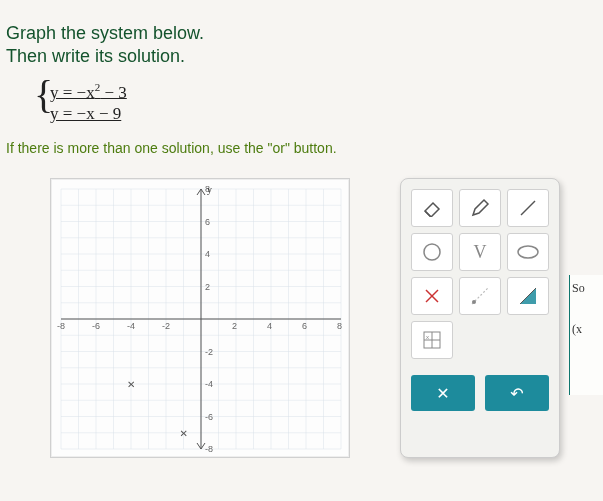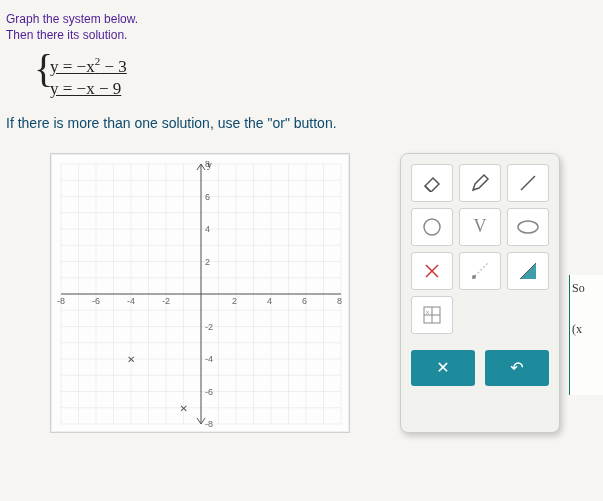--- a/index.html
+++ b/index.html
@@ -5,23 +5,23 @@
   * { box-sizing: border-box; margin: 0; padding: 0; }
   body {
     font-family: Arial, sans-serif;
     background: #f7f5f2;
     width: 603px;
     height: 501px;
     position: relative;
     overflow: hidden;
   }
   .instructions {
-    padding: 12px 0 0 6px;
-    color: #4c1d95;
-    font-size: 12px;
+    padding: 22px 0 0 6px;
+    color: #14532d;
+    font-size: 18px;
     line-height: 1.3;
   }
   .equations {
     padding: 10px 0 10px 50px;
     font-family: 'Times New Roman', serif;
     font-size: 17px;
     color: #222;
     position: relative;
   }
   .brace {
@@ -30,21 +30,21 @@
     top: 6px;
     font-size: 40px;
     font-family: 'Times New Roman', serif;
     color: #222;
     line-height: 1;
   }
   .eq { margin: 2px 0; text-decoration: underline; }
   .sup { font-size: 11px; vertical-align: super; }
   .hint {
     padding: 4px 0 12px 6px;
-    color: #0c4a6e;
+    color: #4d7c0f;
     font-size: 14px;
   }
   .workspace {
     position: relative;
     margin-left: 50px;
     margin-top: 10px;
     display: flex;
     gap: 50px;
   }
   .graph {
@@ -121,21 +121,21 @@
     color: #333;
     overflow: hidden;
   }
   .side-crop div { margin-bottom: 26px; font-family: 'Times New Roman', serif; }
 </style>
 </head>
 <body>
 
 <div class="instructions">
   <div>Graph the system below.</div>
-  <div>Then there its solution.</div>
+  <div>Then write its solution.</div>
 </div>
 
 <div class="equations">
   <span class="brace">{</span>
   <div class="eq">
     <span>y = −x</span><span class="sup">2</span><span> − 3</span>
   </div>
   <div class="eq">y = −x − 9</div>
 </div>
 

